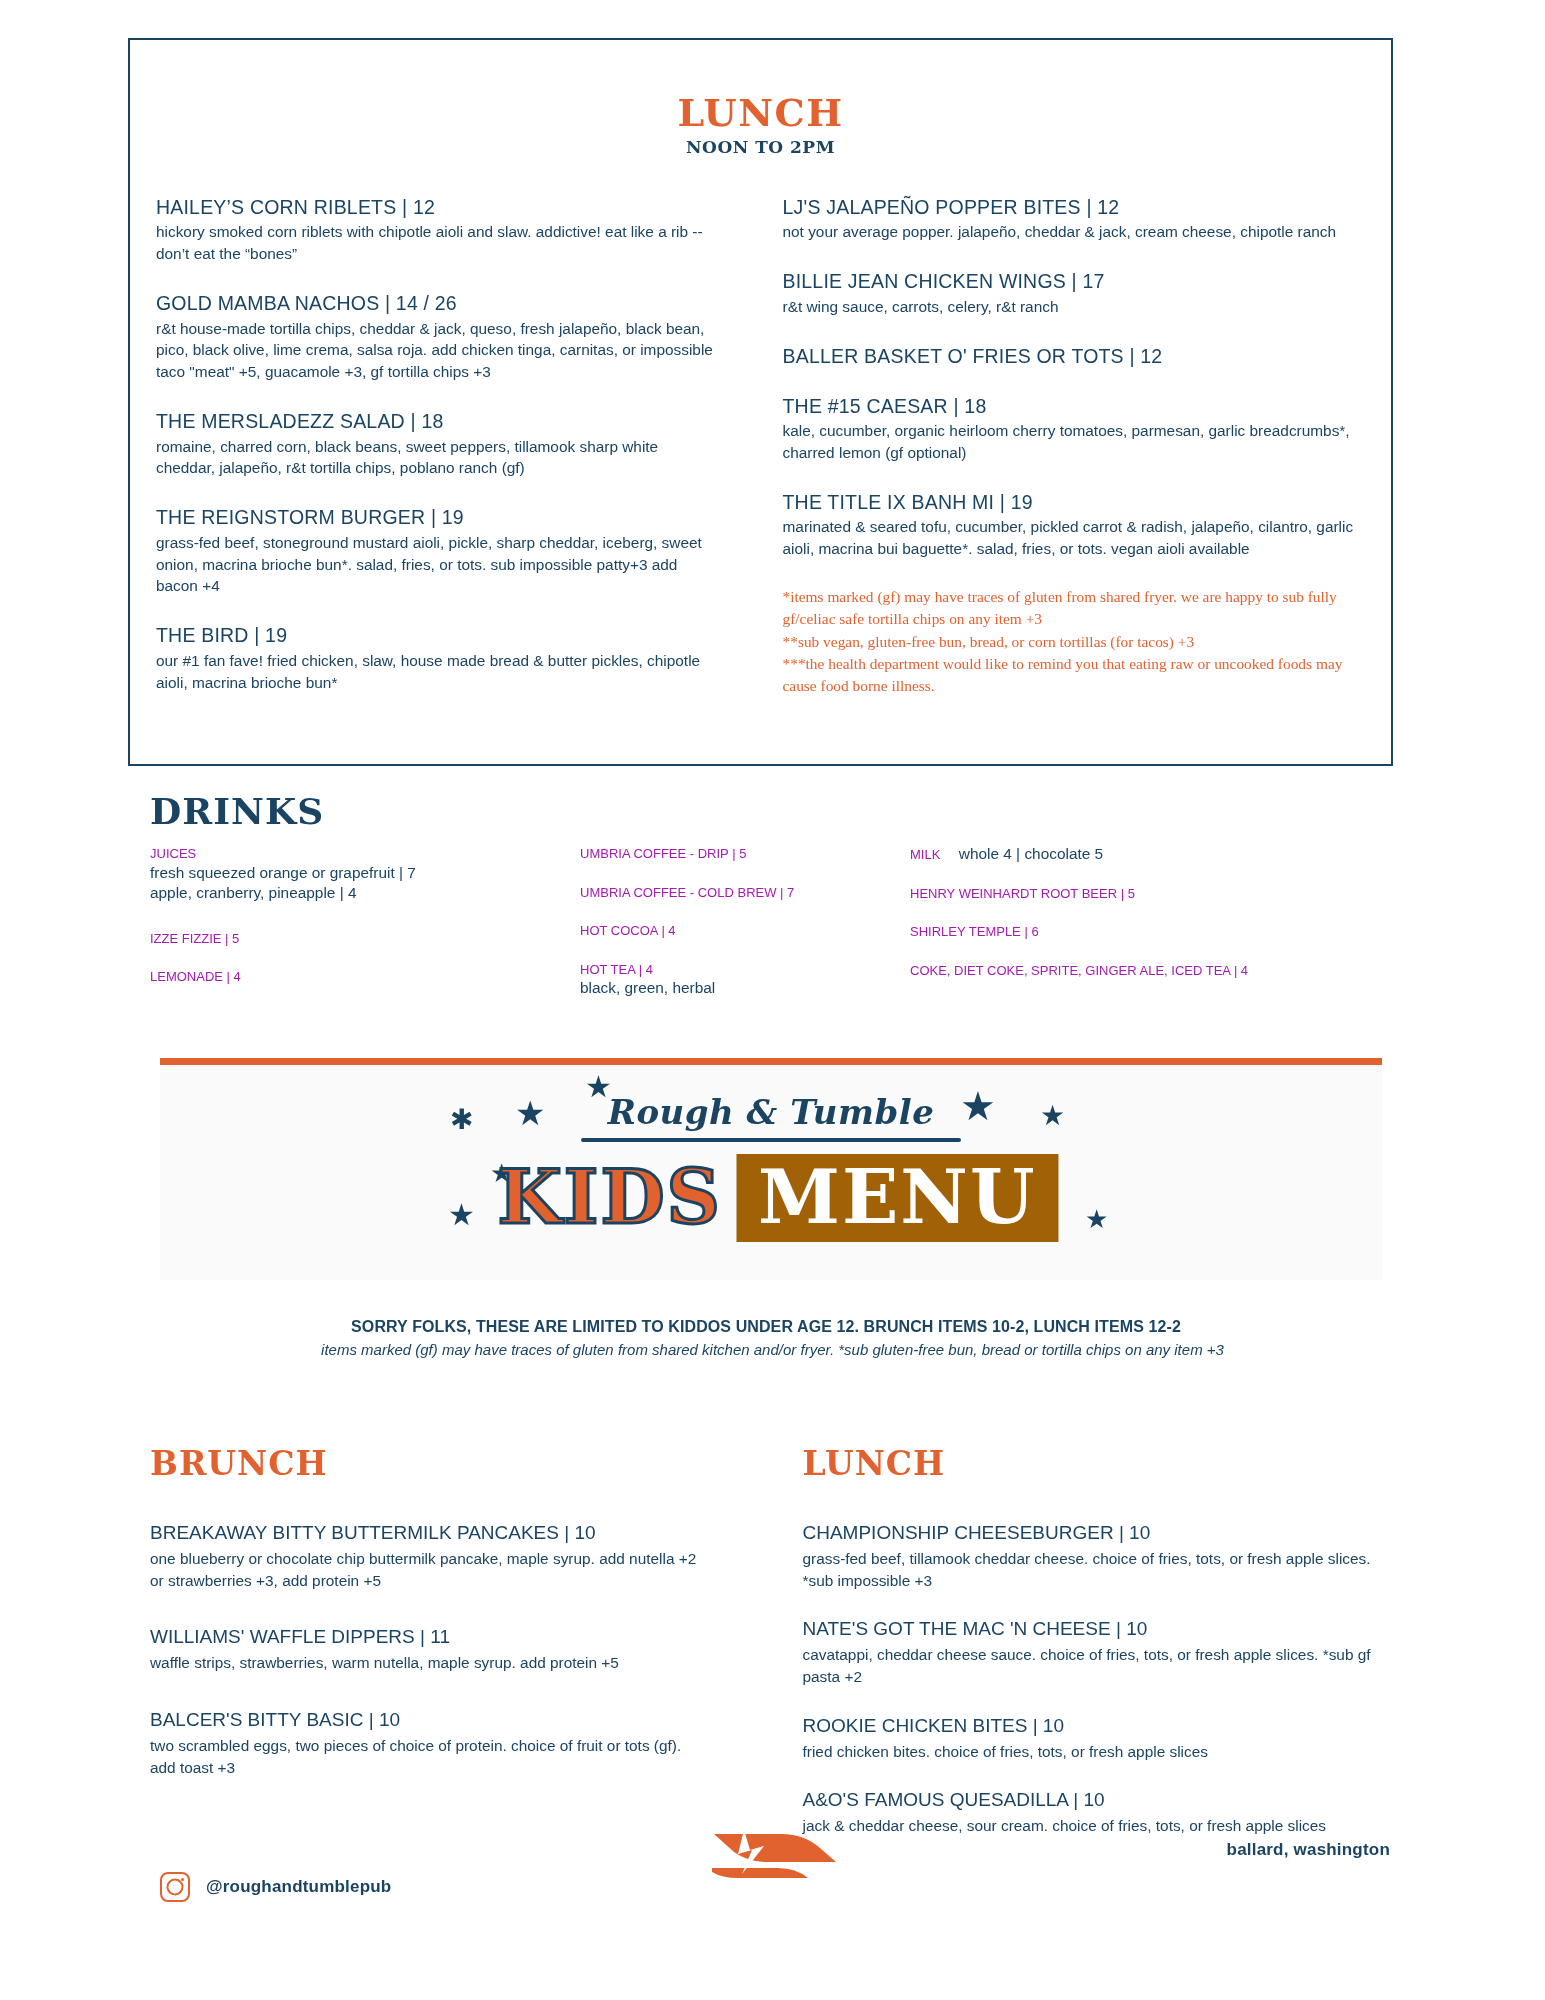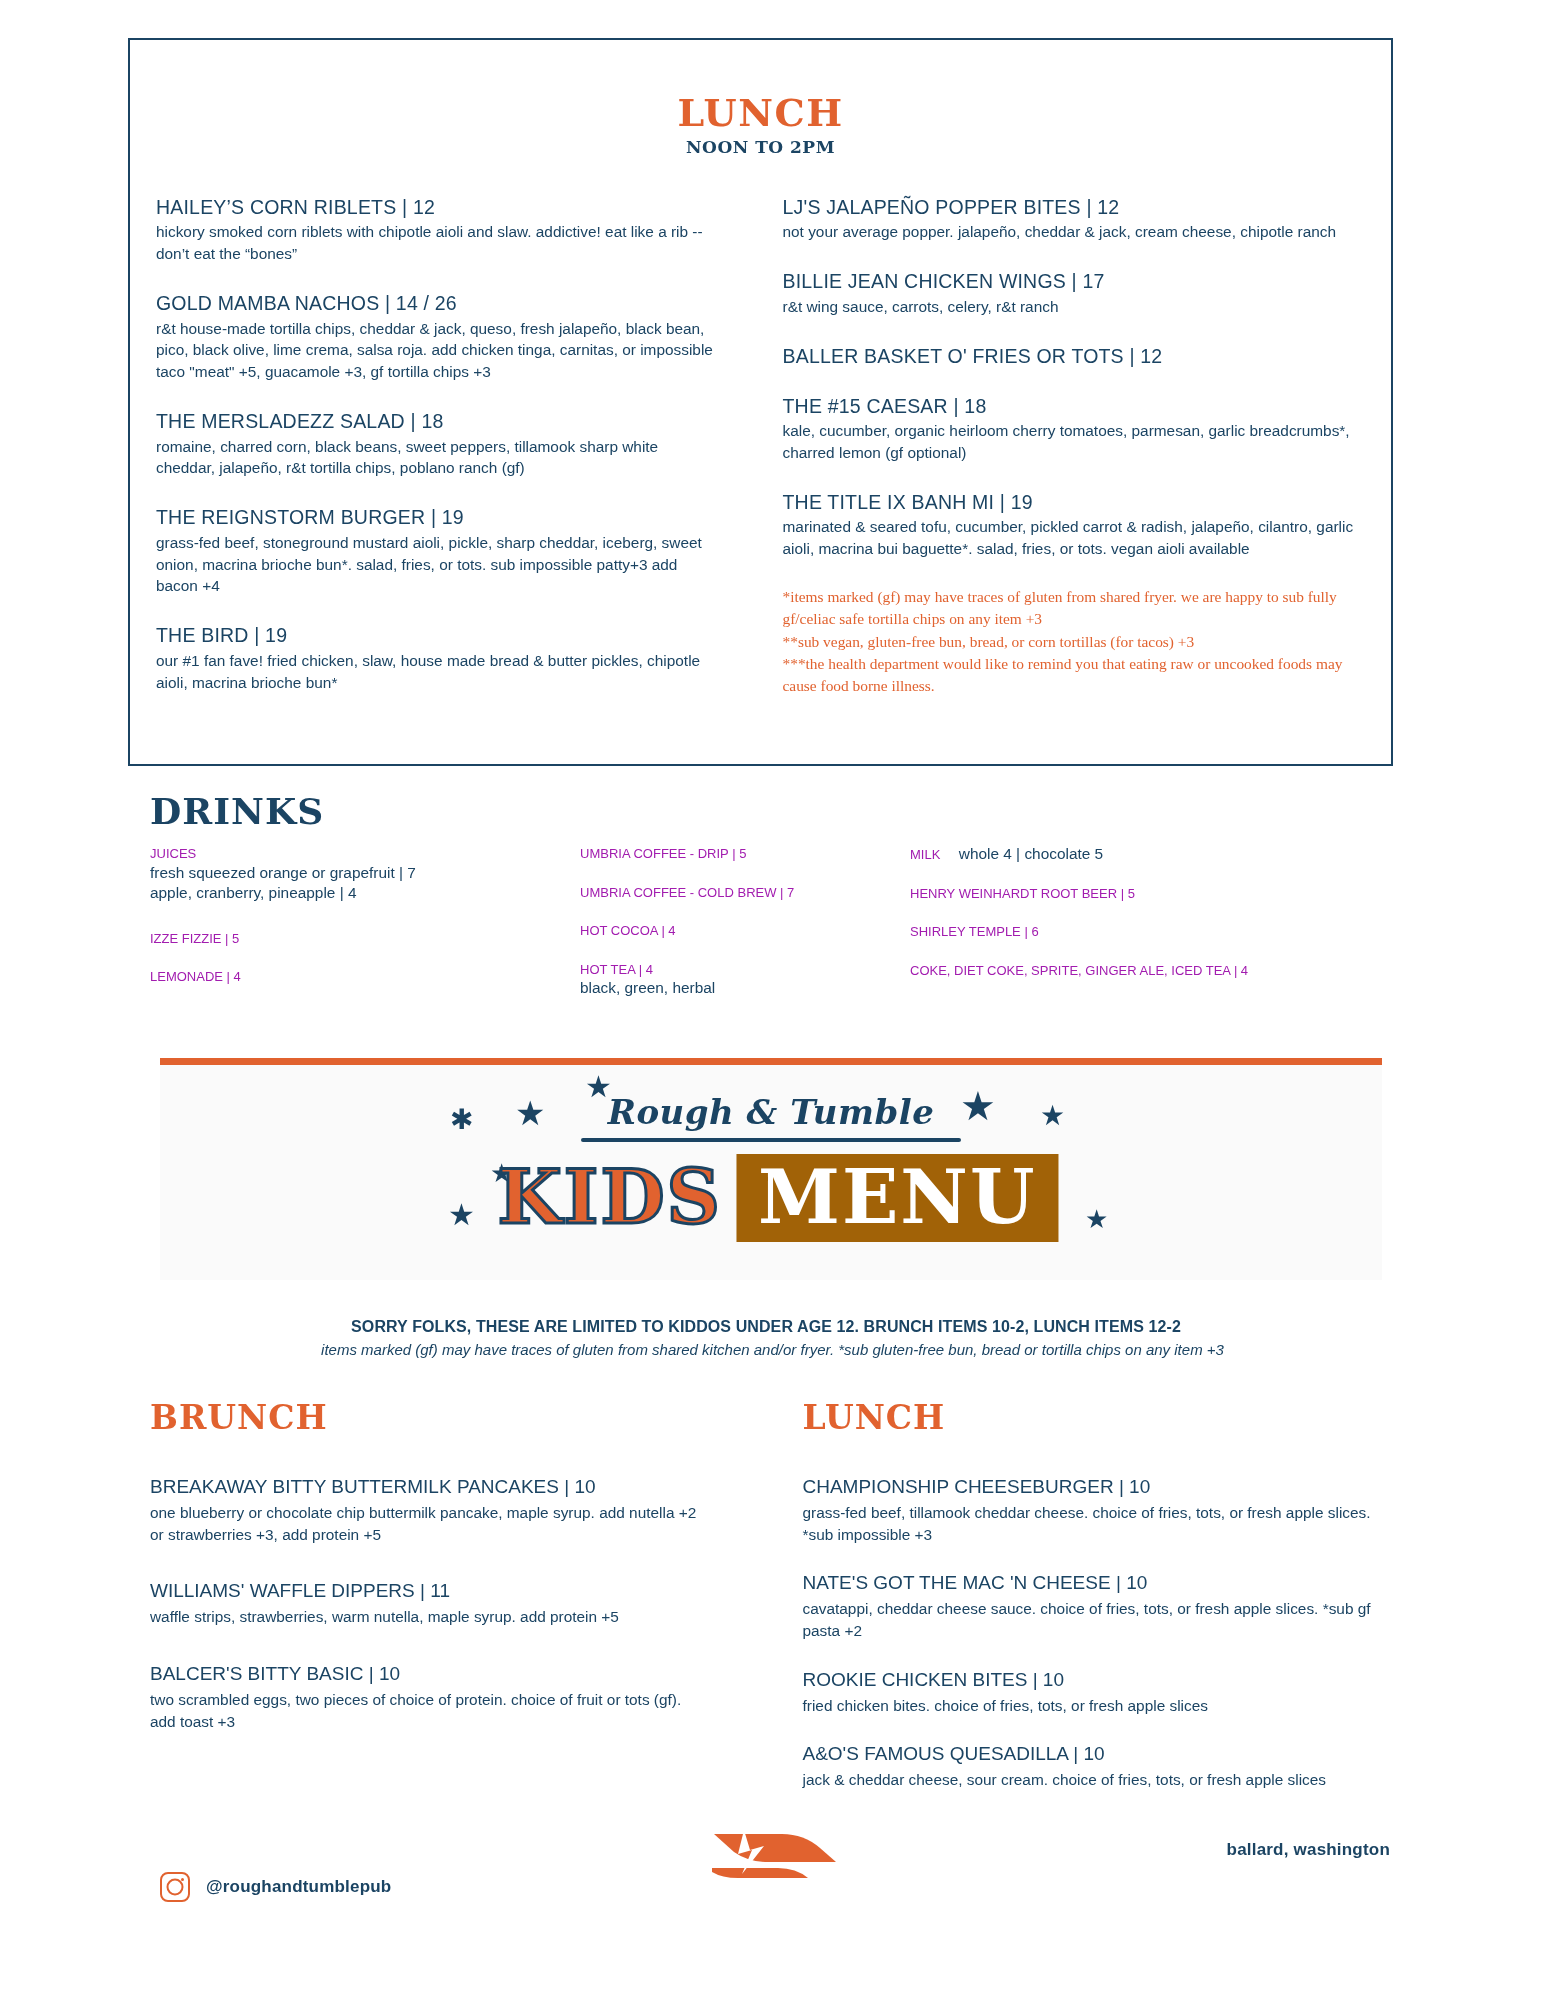--- a/index.html
+++ b/index.html
@@ -206,21 +206,21 @@
   }
 
   
   .kids-cols {
     position: absolute;
     top: 1398px;
     left: 150px;
     width: 1245px;
     display: flex;
   }
-  .kcol { width: 50%; }
+  .kcol { width: 50%; margin-top: 46px; }
   .kcol.left { padding-right: 70px; }
   .kcol.right { padding-left: 30px; }
   .kids-sec-title {
     font-family: "DejaVu Serif", serif;
     font-weight: bold;
     font-size: 33px;
     letter-spacing: 1px;
     color: #e1622f;
     margin-bottom: 38px;
   }

